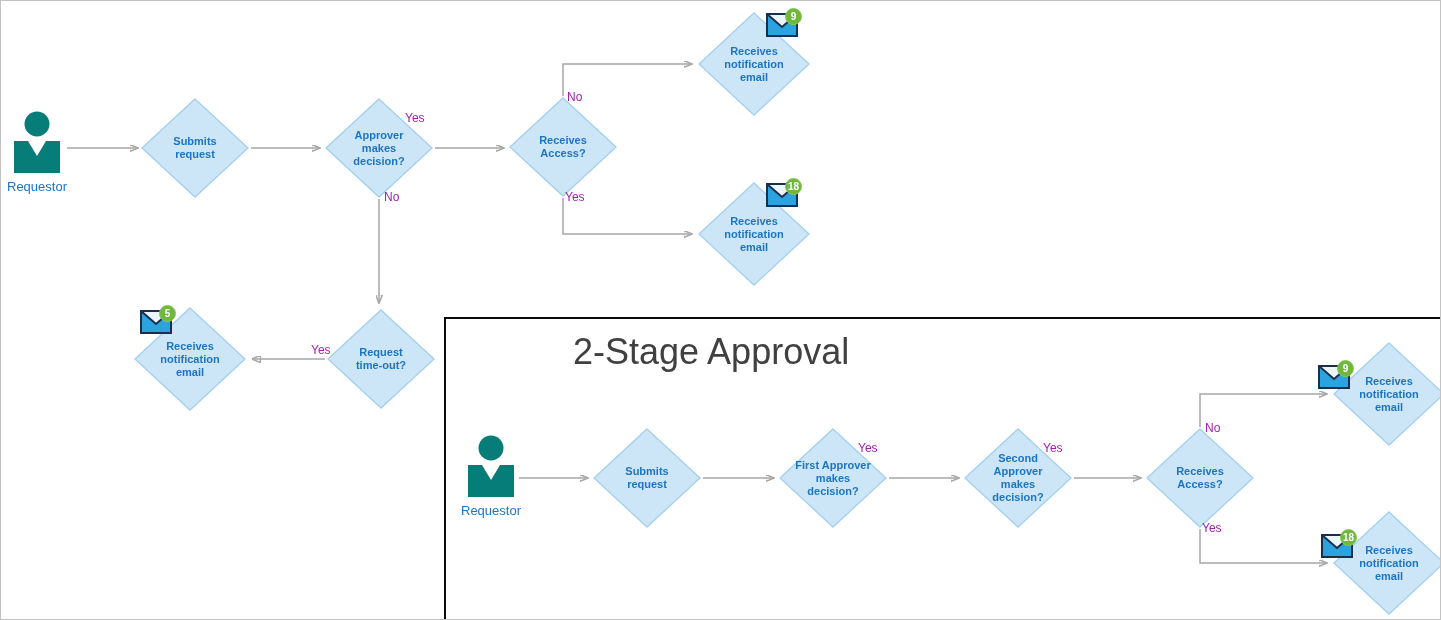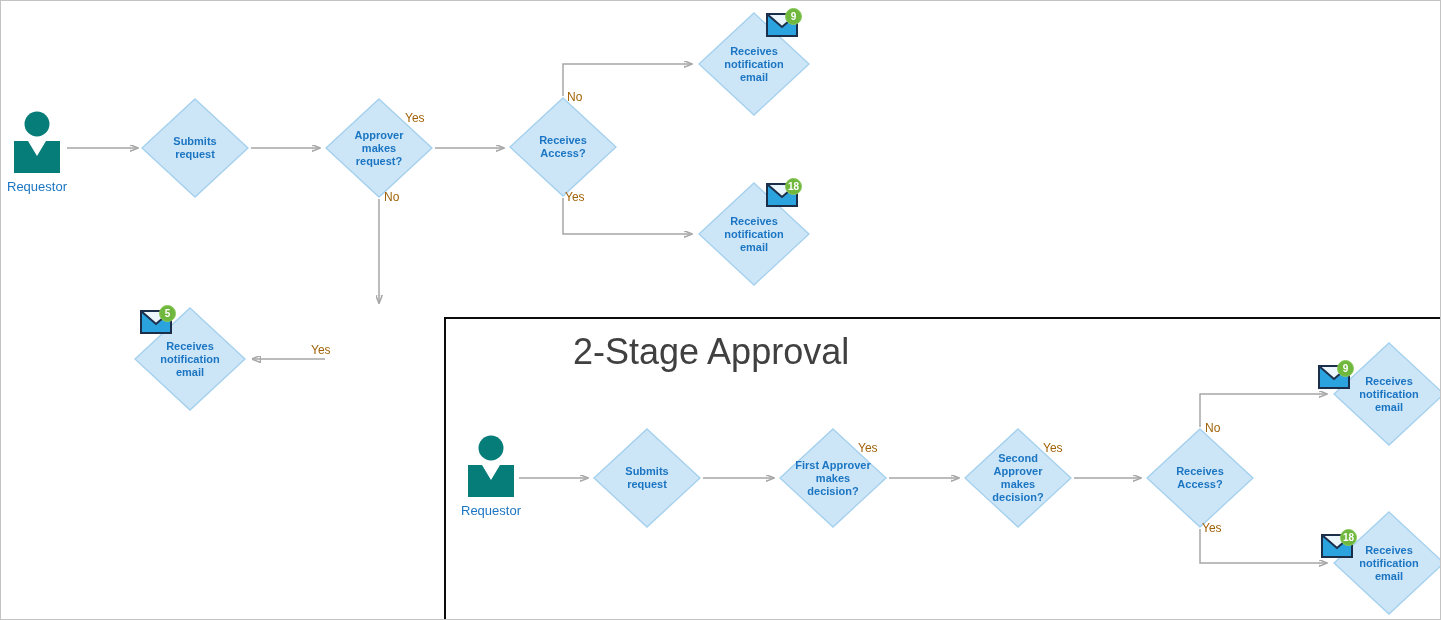--- a/index.html
+++ b/index.html
@@ -26,21 +26,21 @@
     position:absolute;left:0;top:0;right:0;bottom:0;
     display:flex;align-items:center;justify-content:center;text-align:center;
     color:#1b75c2;font-size:11px;line-height:13px;z-index:3;
   }
   .nlabel span{display:inline-block;font-weight:bold;}
   .w60 span{max-width:60px;} .w64 span{max-width:64px;} .w78 span{max-width:78px;} .w70 span{max-width:70px;}
   .actor{position:absolute;width:60px;text-align:center;z-index:2;}
   .actor svg{display:block;margin:0 auto;}
   .actor .person{fill:#067d79;}
   .actor-label{margin-top:6px;color:#1b75c2;font-size:13px;white-space:nowrap;}
-  .edge-label{position:absolute;color:#a16207;font-size:12px;z-index:2;white-space:nowrap;}
+  .edge-label{position:absolute;color:#a21caf;font-size:12px;z-index:2;white-space:nowrap;}
   .email{position:absolute;width:32px;height:24px;z-index:4;}
   .badge{
     position:absolute;top:-5px;right:-4px;min-width:17px;height:17px;
     background:#70b73d;border:1px solid #89c95c;border-radius:9px;
     color:#fff;font-size:10px;font-weight:bold;line-height:16px;text-align:center;
     box-sizing:border-box;padding:0 2px;
   }
 </style>
 </head>
 <body>
@@ -86,21 +86,21 @@
     <div class="nlabel w60">
         <span>Submits request</span>
       </div>
   </div>
 
   <div class="node" style="left:324px;top:97px;width:108px;height:100px">
     <svg width="108" height="100" viewBox="0 0 108 100">
         <polygon points="54,1 107,50 54,99 1,50"></polygon>
       </svg>
     <div class="nlabel w60">
-        <span>Approver makes request?</span>
+        <span>Approver makes decision?</span>
       </div>
   </div>
 
   <div class="node" style="left:508px;top:96px;width:108px;height:100px">
     <svg width="108" height="100" viewBox="0 0 108 100">
         <polygon points="54,1 107,50 54,99 1,50"></polygon>
       </svg>
     <div class="nlabel w60">
         <span>Receives Access?</span>
       </div>
@@ -117,20 +117,28 @@
 
   <div class="node" style="left:697px;top:181px;width:112px;height:104px">
     <svg width="112" height="104" viewBox="0 0 112 104">
         <polygon points="56,1 111,52 56,103 1,52"></polygon>
       </svg>
     <div class="nlabel w70">
         <span>Receives notification email</span>
       </div>
   </div>
 
+  <div class="node" style="left:326px;top:308px;width:108px;height:100px">
+    <svg width="108" height="100" viewBox="0 0 108 100">
+        <polygon points="54,1 107,50 54,99 1,50"></polygon>
+      </svg>
+    <div class="nlabel w60">
+        <span>Request time-out?</span>
+      </div>
+  </div>
 
   <div class="node" style="left:133px;top:306px;width:112px;height:104px">
     <svg width="112" height="104" viewBox="0 0 112 104">
         <polygon points="56,1 111,52 56,103 1,52"></polygon>
       </svg>
     <div class="nlabel w70">
         <span>Receives notification email</span>
       </div>
   </div>
 

